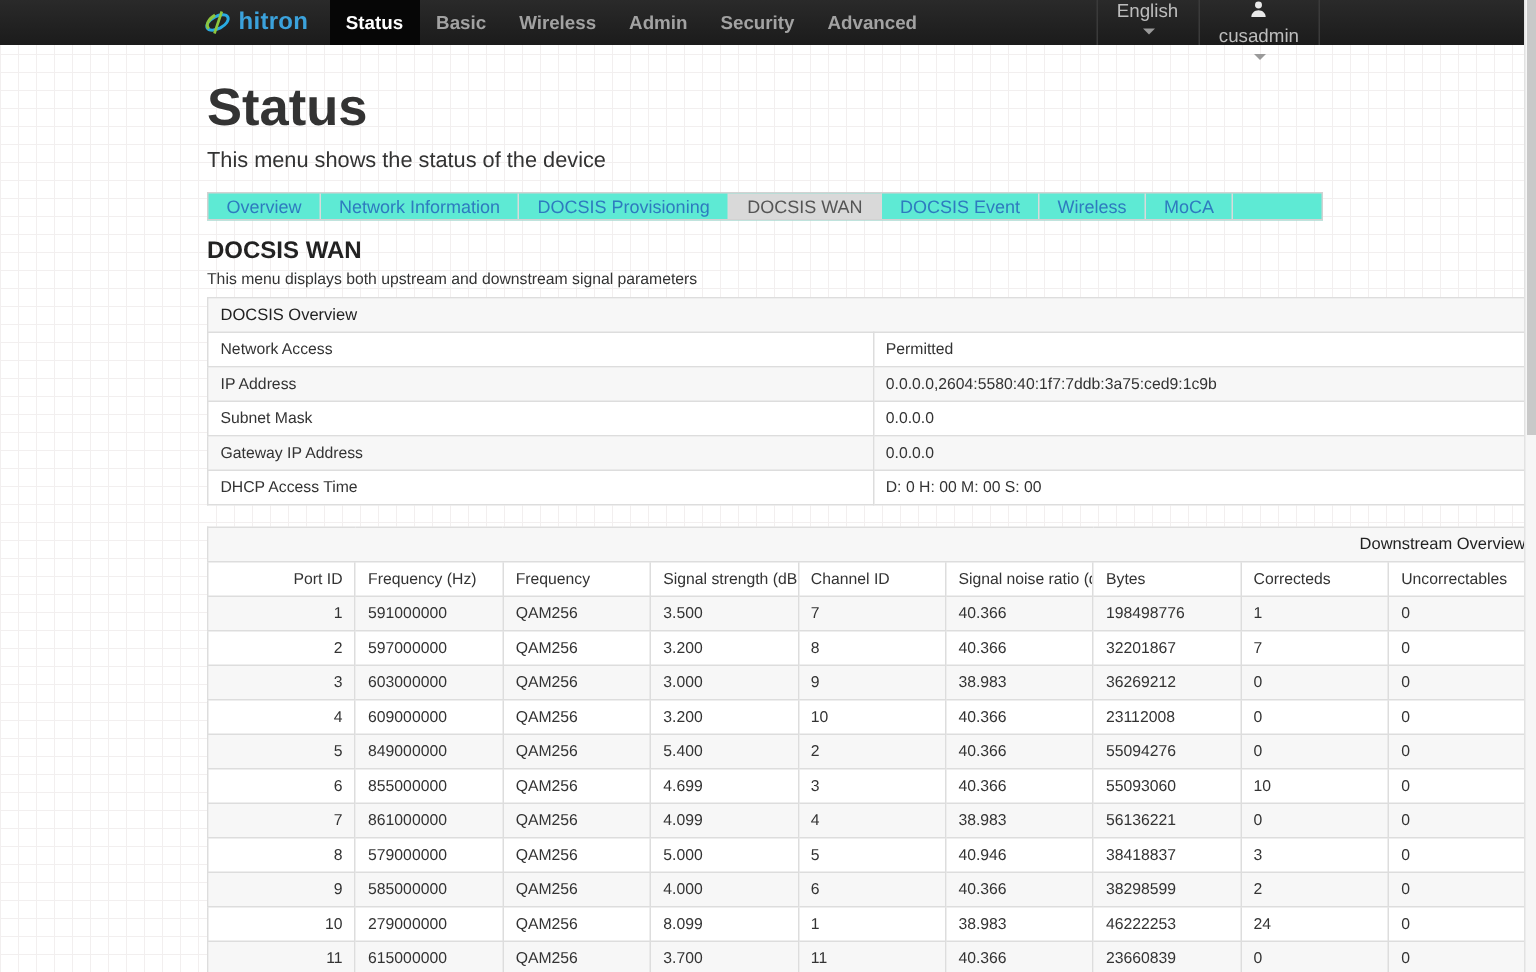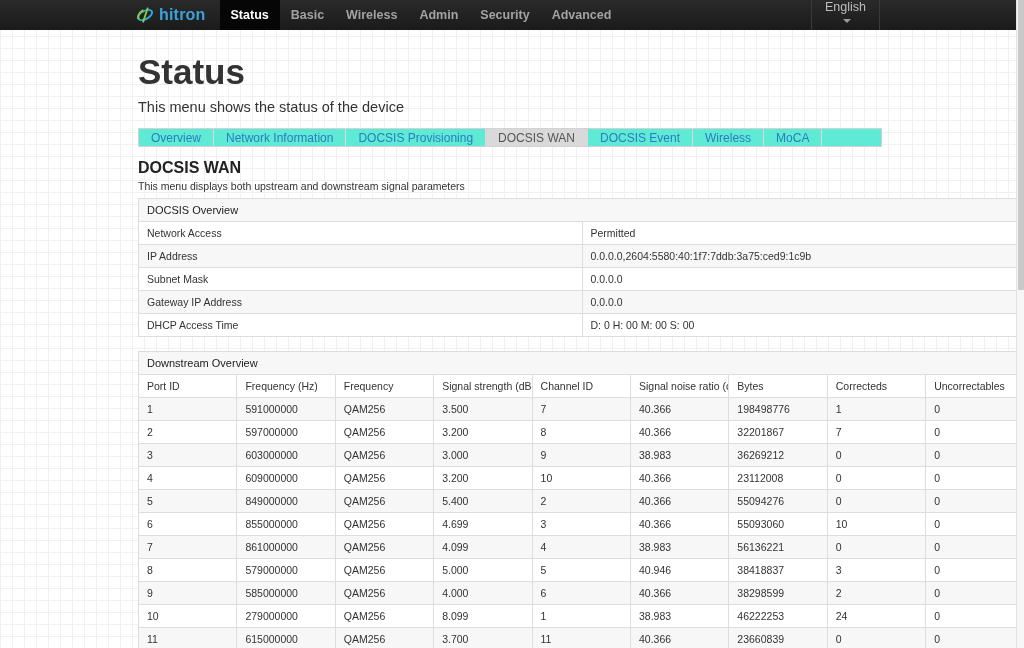--- a/index.html
+++ b/index.html
@@ -103,21 +103,21 @@
     overflow: hidden;
     white-space: nowrap;
   }
   table.data tr:nth-child(odd) { background: #f7f7f7; }
   td.tbl-title { font-weight: bold; font-size: 11px; color: #222; }
 
   #overview-table { margin-top: 6px; }
   #overview-table td:first-child { width: 262px; }
 
   #downstream-table { margin-top: 14px; }
-  #downstream-table td:nth-child(1) { width: 50px; }
+  #downstream-table td:nth-child(1) { width: 50px; text-align: right; }
   #downstream-table td:nth-child(2) { width: 89px; }
   #downstream-table td:nth-child(3) { width: 65px; }
   #downstream-table td:nth-child(4) { width: 124px; }
   #downstream-table td:nth-child(5) { width: 70px; }
   #downstream-table td:nth-child(6) { width: 122px; }
   #downstream-table td:nth-child(7) { width: 69px; }
   #downstream-table td:nth-child(8) { width: 68px; }
   #downstream-table td:nth-child(9) { width: 87px; }
 
   
@@ -164,20 +164,30 @@
       <li>
         <a class="">Security</a>
       </li>
       <li>
         <a class="">Advanced</a>
       </li>
     </ul>
   <div class="navbar-right">
     <div class="nav-drop">
       <span>English</span>
+      <span class="caret"></span>
+    </div>
+    <div class="nav-drop">
+      <span style="display:inline-flex;">
+        <svg width="12" height="12" viewBox="0 0 16 16" fill="#e9e9e9">
+          <circle cx="8" cy="4.4" r="3.1"></circle>
+          <path d="M1.6 15.2c0-3.6 2.9-6.1 6.4-6.1s6.4 2.5 6.4 6.1z"></path>
+        </svg>
+      </span>
+      <span>cusadmin</span>
       <span class="caret"></span>
     </div>
   </div>
 </nav>
 
 <main class="container">
   <h1 class="page-title">Status</h1>
   <p class="page-subtitle">This menu shows the status of the device</p>
 
   <div class="tab-bar" id="tab-bar">

